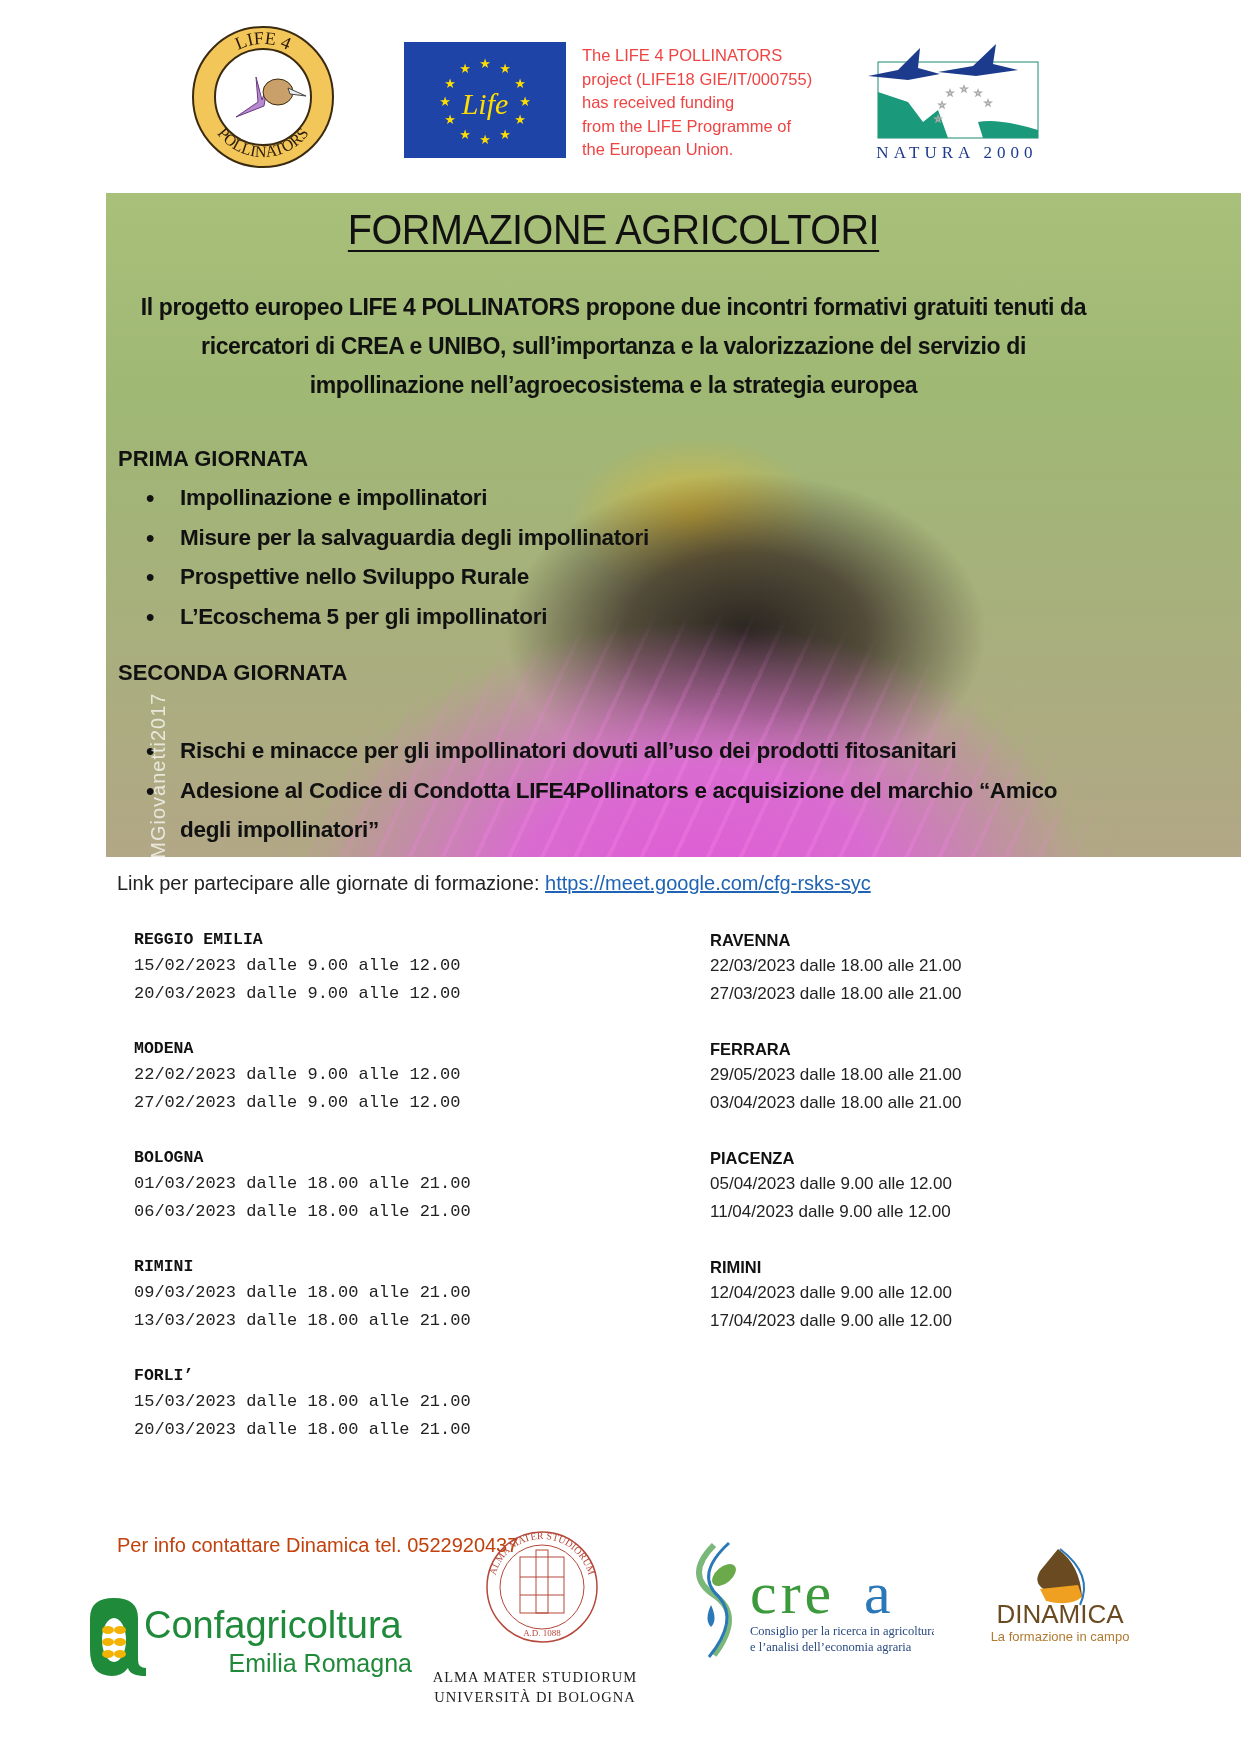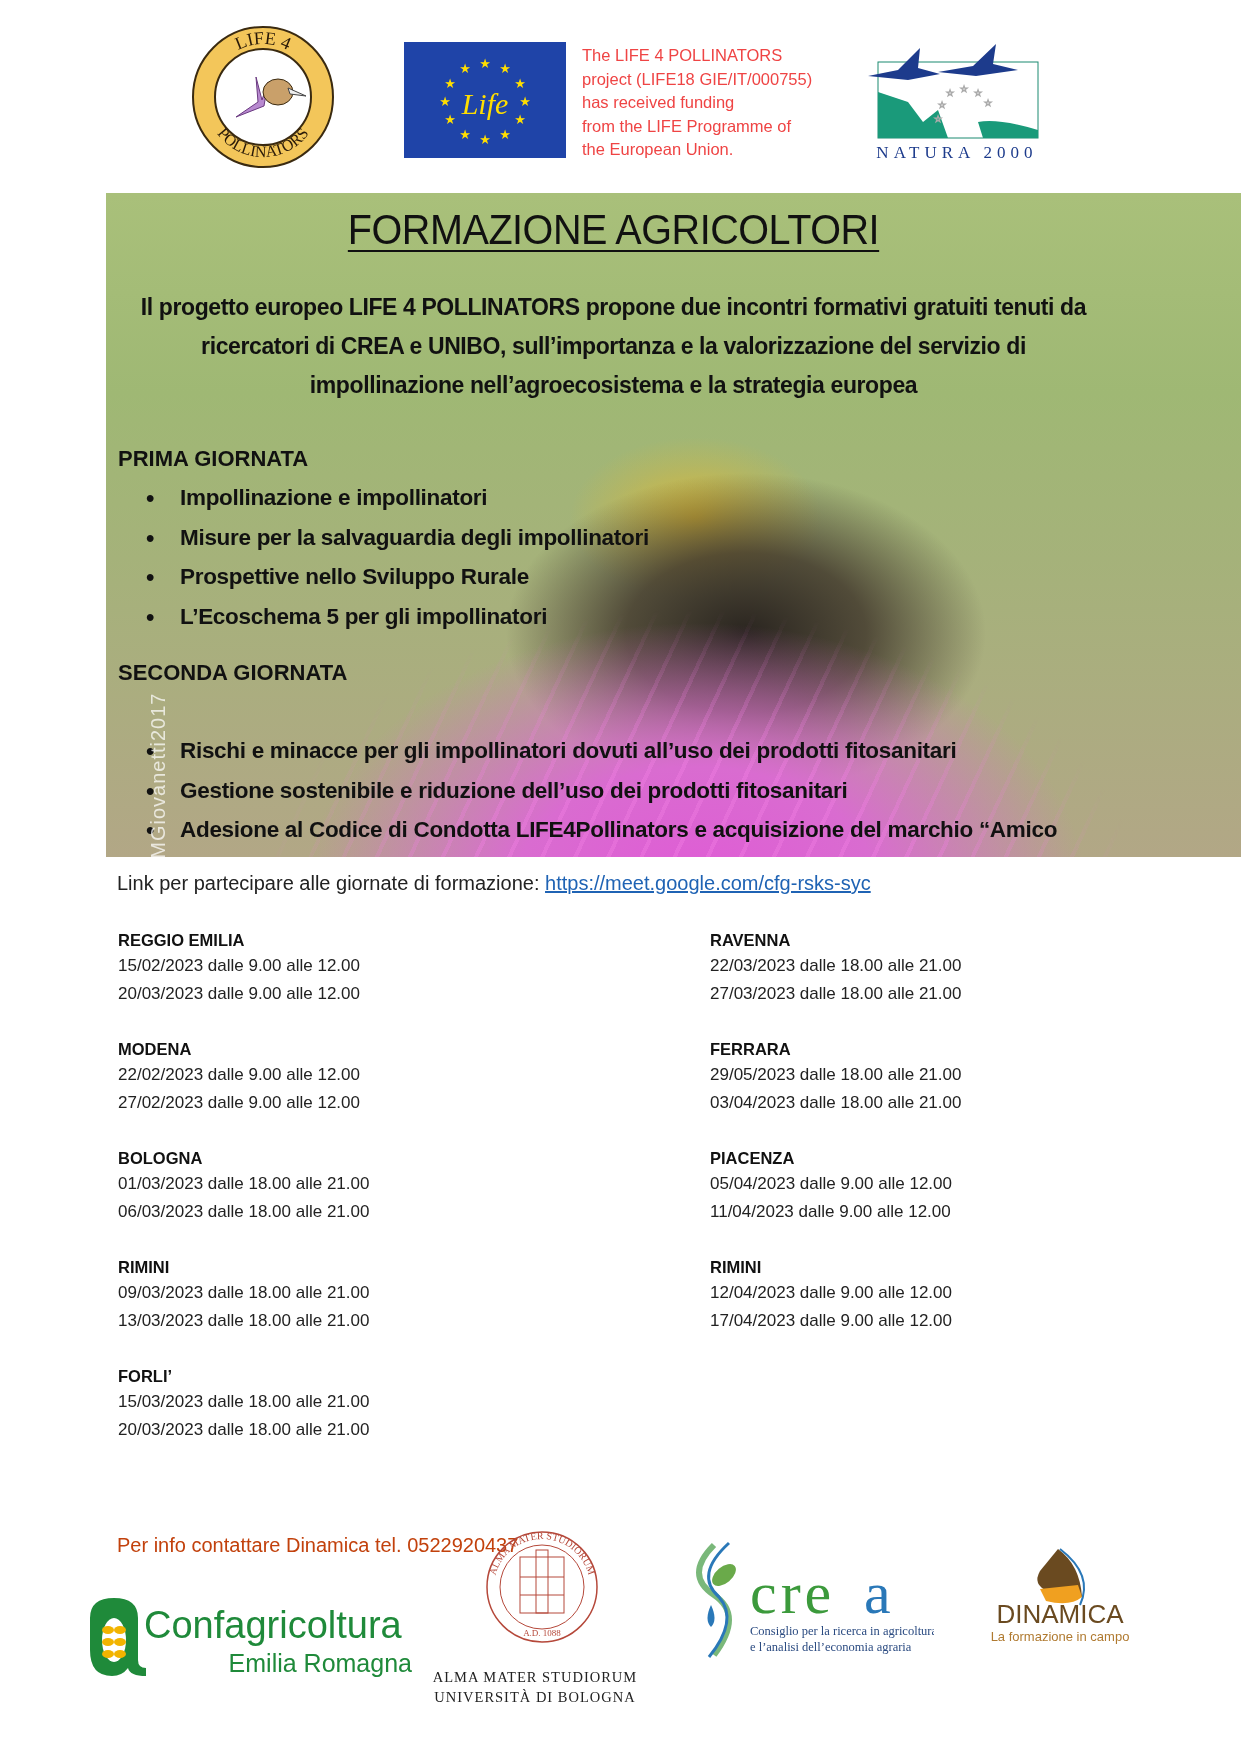--- a/index.html
+++ b/index.html
@@ -131,32 +131,31 @@
   <ul class="abs bullets" style="top:285px;">
     <li>Impollinazione e impollinatori</li>
     <li>Misure per la salvaguardia degli impollinatori</li>
     <li>Prospettive nello Sviluppo Rurale</li>
     <li>L’Ecoschema 5 per gli impollinatori</li>
   </ul>
 
   <div class="abs section-h" style="top:467px;">SECONDA GIORNATA</div>
   <ul class="abs bullets" style="top:499px; width:960px;margin-top:39px;">
     <li>Rischi e minacce per gli impollinatori dovuti all’uso dei prodotti fitosanitari</li>
-    <li>Gestione sostenibile e riduzione dell’uso dei prodotti fitosanitari</li>
     <li>Adesione al Codice di Condotta LIFE4Pollinators e acquisizione del marchio “Amico degli impollinatori”</li>
   </ul>
 
   <div class="abs watermark">©MGiovanetti2017</div>
 </div>
 
 <div class="abs link-row">
   <span>Link per partecipare alle giornate di formazione: </span><a>https://meet.google.com/cfg-rsks-syc</a>
 </div>
 
-<div class="abs col" style="left:118px; top:928px;">
+<div class="abs col" style="left:134px; top:928px;font-family:Liberation Mono, monospace;">
   <div class="city">
     <div class="city-name">REGGIO EMILIA</div>
     <div class="session">15/02/2023 dalle 9.00 alle 12.00</div>
     <div class="session">20/03/2023 dalle 9.00 alle 12.00</div>
   </div>
   <div class="city">
     <div class="city-name">MODENA</div>
     <div class="session">22/02/2023 dalle 9.00 alle 12.00</div>
     <div class="session">27/02/2023 dalle 9.00 alle 12.00</div>
   </div>

